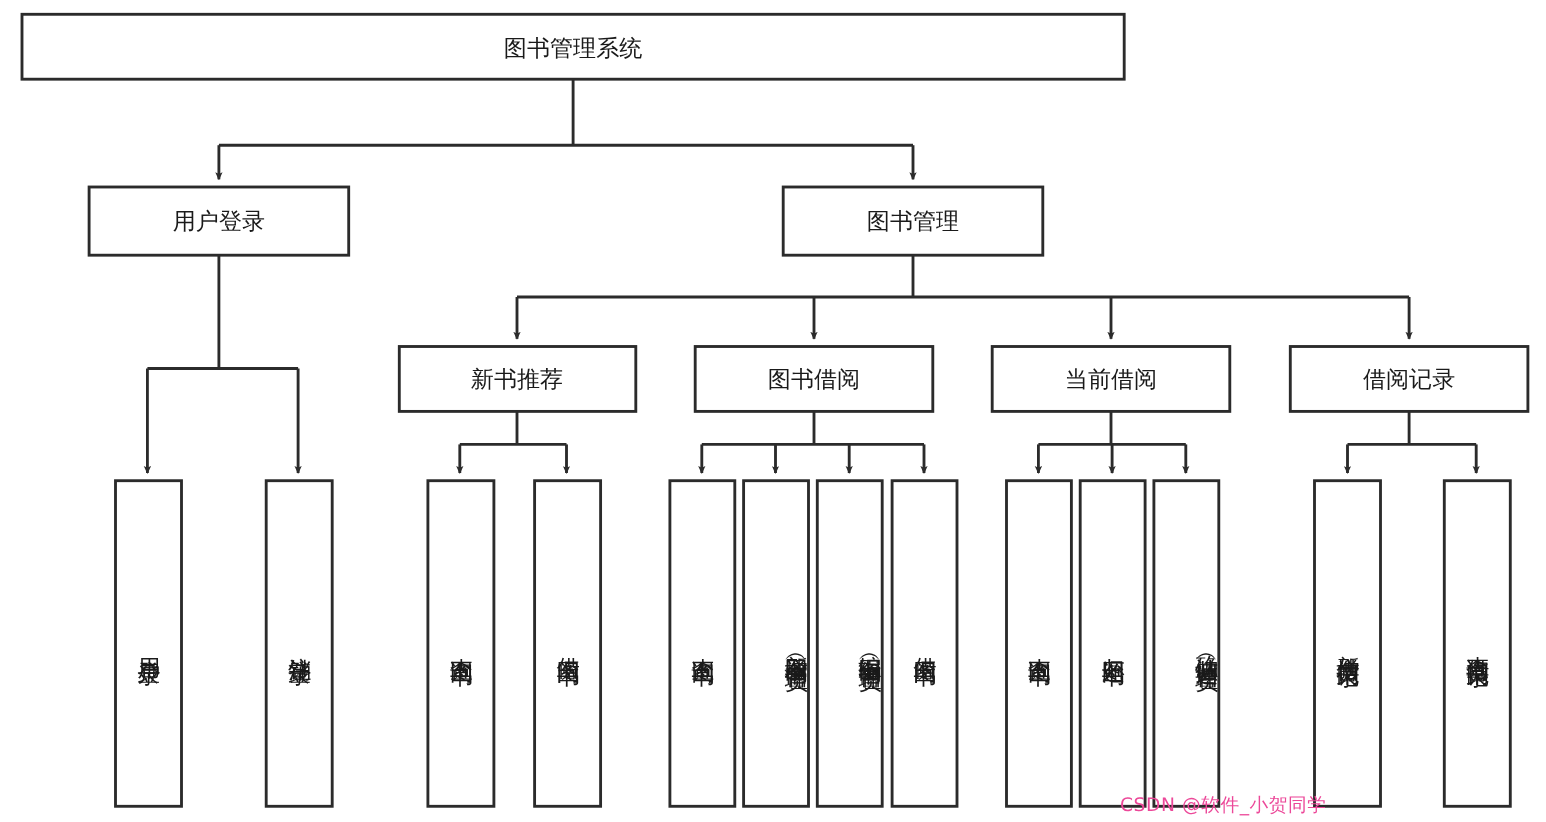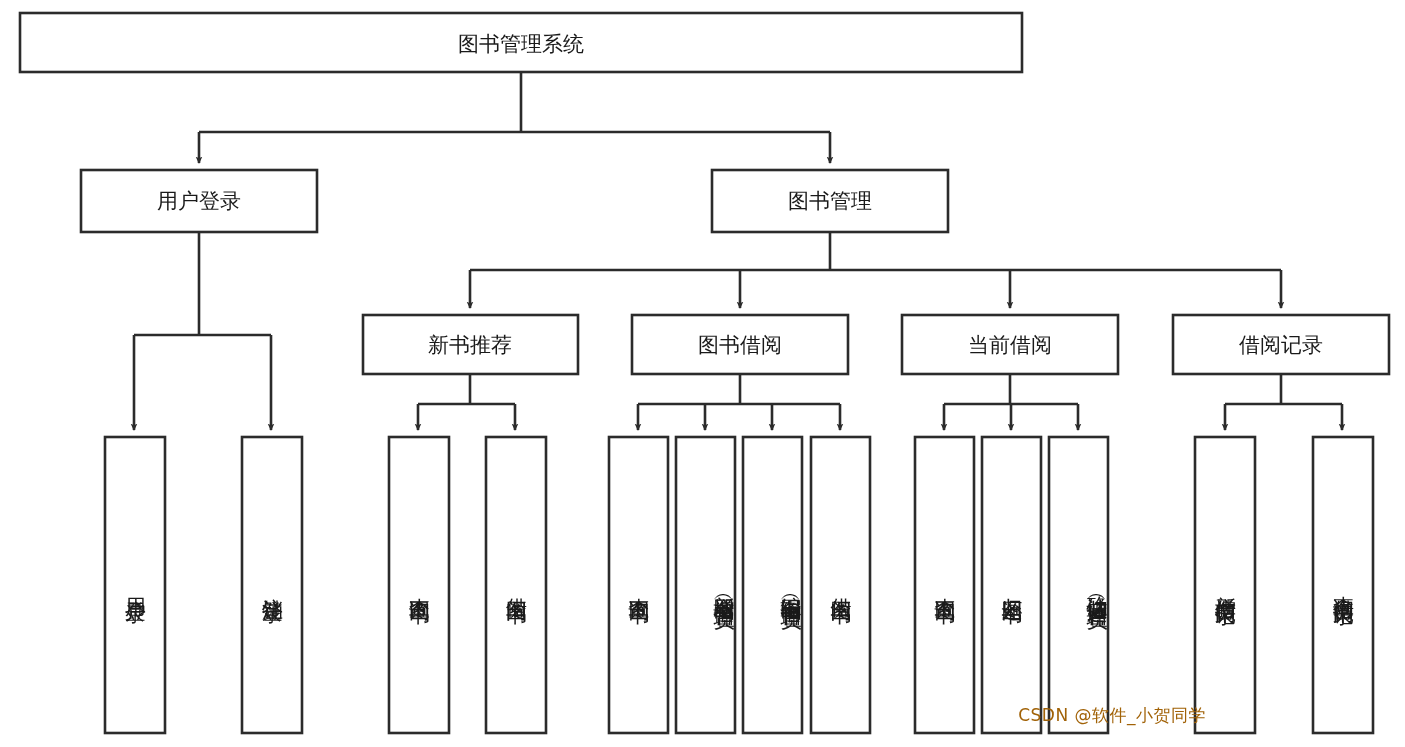--- a/index.html
+++ b/index.html
@@ -61,24 +61,24 @@
     color: #1a1a1a;
     display: flex;
     align-items: center;
     justify-content: center;
     pointer-events: none;
     user-select: none;
   }
   .watermark {
     position: absolute;
     right: 8px;
-    bottom: 20px;
+    bottom: 4px;
     font-family: "DejaVu Sans", "Liberation Sans", sans-serif;
     font-size: 17px;
-    color: #a16207;
+    color: #ec4899;
     letter-spacing: 0.5px;
     white-space: nowrap;
   }
 </style>
 </head>
 <body>
 
 <div id="diagram-root">
 
   <svg class="canvas" viewBox="0 0 1405 747">

